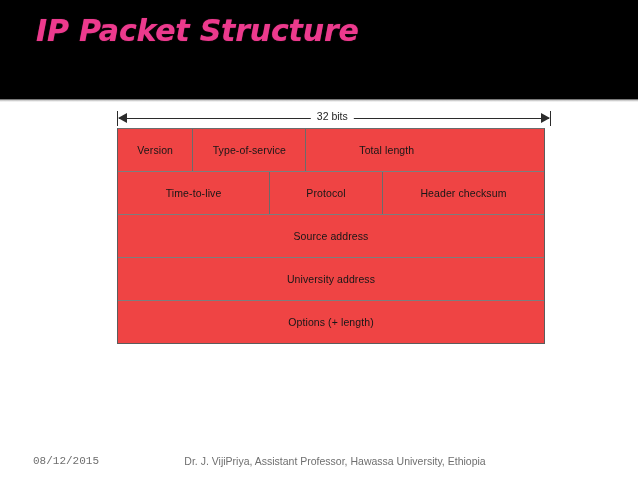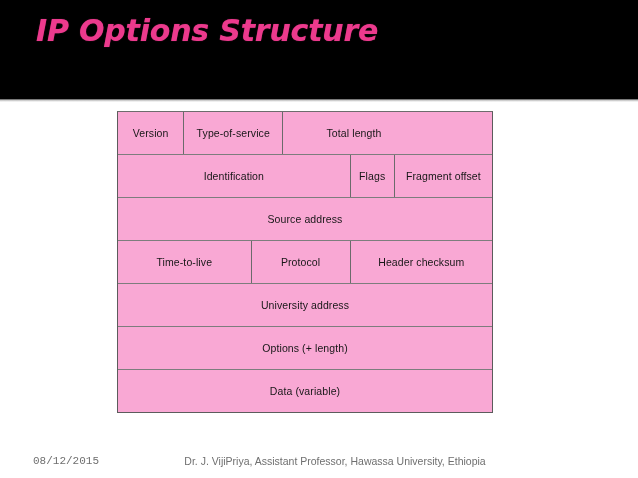--- a/index.html
+++ b/index.html
@@ -109,26 +109,26 @@
     font-family: "Liberation Sans", sans-serif;
     font-size: 10.5px;
     color: #1e1e1e;
     line-height: 17px;
     white-space: nowrap;
   }
 
   
   .packet {
     position: relative;
-    width: 376px;
+    width: 428px;
     margin-top: 1px;
     border-left: 1px solid #5c5c5c;
     border-right: 1px solid #5c5c5c;
     border-top: 1px solid #6d6d6d;
-    background: #f9a8d4;
+    background: #ef4444;
     box-sizing: border-box;
   }
   .prow {
     display: flex;
     height: 43px;
     border-bottom: 1px solid #7d7d7d;
     box-sizing: border-box;
   }
   .prow:last-child { border-bottom: 1px solid #5c5c5c; }
   .pcell {
@@ -178,52 +178,52 @@
     white-space: nowrap;
   }
 </style>
 </head>
 <body>
 
 <div class="slide">
 
   <div class="title-banner"></div>
   <div class="banner-rule"></div>
-  <div class="slide-title">IP Options Structure</div>
+  <div class="slide-title">IP Packet Structure</div>
 
   <div class="diagram">
 
+    <div class="measure">
+      <div class="cap left"></div>
+      <div class="cap right"></div>
+      <div class="line"></div>
+      <div class="arrow left"></div>
+      <div class="arrow right"></div>
+      <div class="label">32 bits</div>
+    </div>
 
     <div class="packet" id="packet-table">
         <div class="prow">
           <div class="pcell" style="width: 17.7%;">Version</div>
           <div class="pcell" style="width: 26.5%; text-align: right;">Type-of-service</div>
           <div class="pcell" style="width: 37.8%;">Total length</div>
         </div>
         <div class="prow">
-          <div class="pcell" style="width: 62.2%;">Identification</div>
-          <div class="pcell" style="width: 11.8%;">Flags</div>
-          <div class="pcell" style="width: 26%;">Fragment offset</div>
-        </div>
-        <div class="prow">
-          <div class="pcell" style="width: 100%;">Source address</div>
-        </div>
-        <div class="prow">
           <div class="pcell" style="width: 35.7%;">Time-to-live</div>
           <div class="pcell" style="width: 26.5%;">Protocol</div>
           <div class="pcell" style="width: 37.8%;">Header checksum</div>
         </div>
         <div class="prow">
+          <div class="pcell" style="width: 100%;">Source address</div>
+        </div>
+        <div class="prow">
           <div class="pcell" style="width: 100%;">University address</div>
         </div>
         <div class="prow">
           <div class="pcell" style="width: 100%;">Options (+ length)</div>
-        </div>
-        <div class="prow">
-          <div class="pcell" style="width: 100%;">Data (variable)</div>
         </div>
       </div>
 
   </div>
 
   <div class="footer-date">08/12/2015</div>
   <div class="footer-center">Dr. J. VijiPriya, Assistant Professor, Hawassa University, Ethiopia</div>
   <div class="footer-page">14</div>
 
 </div>

